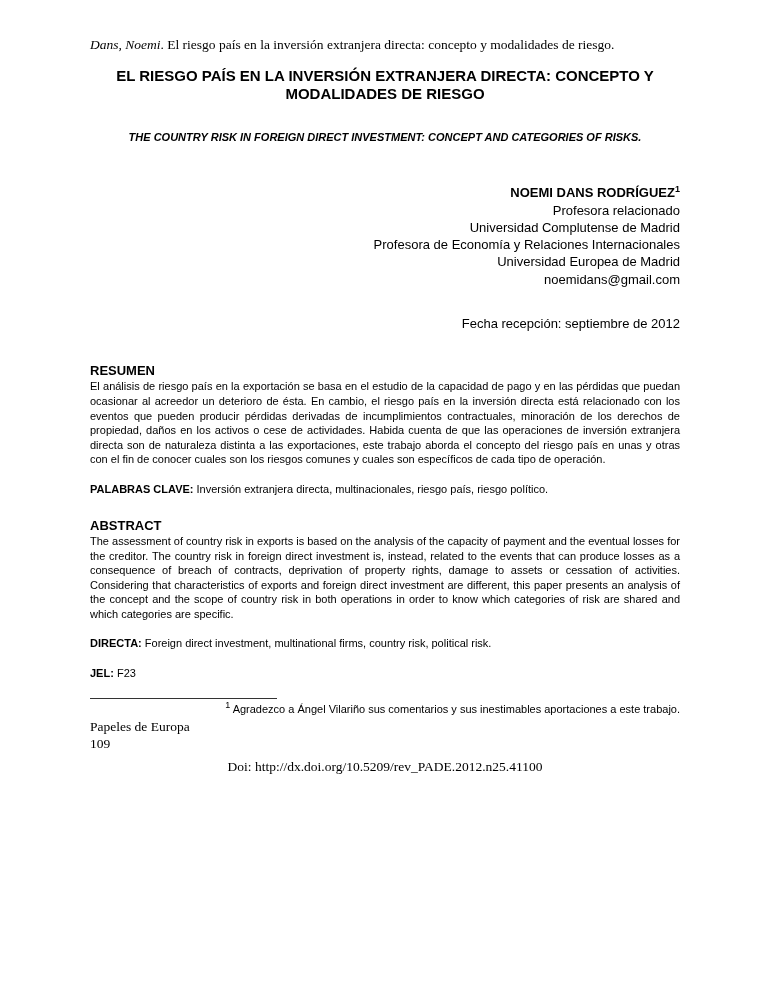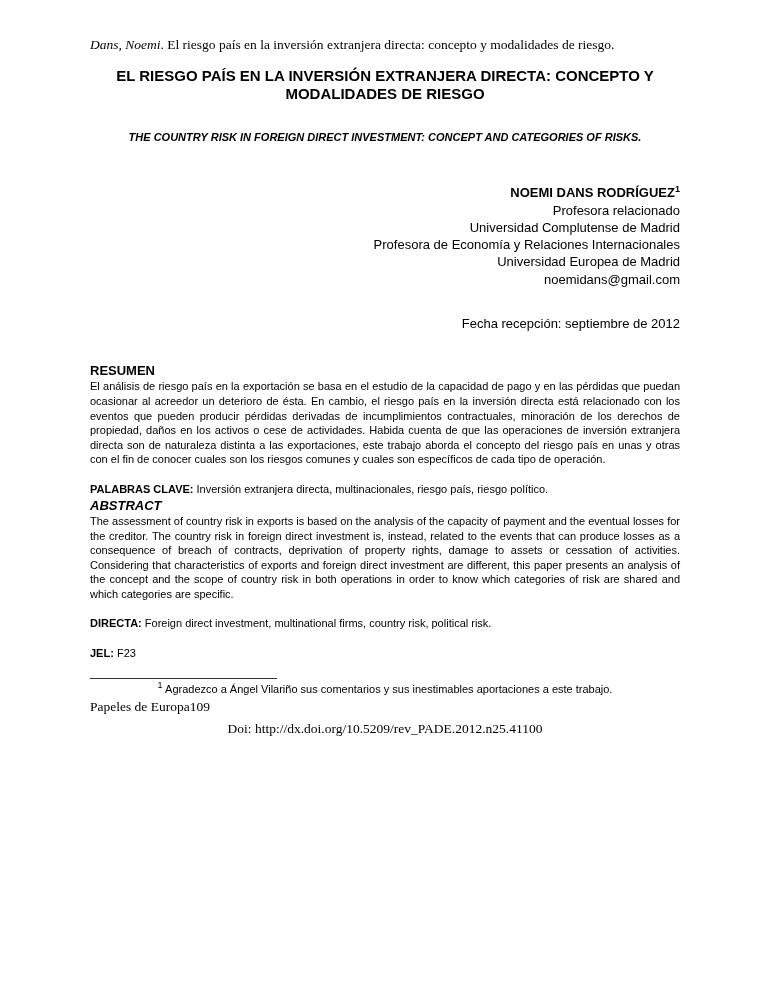--- a/index.html
+++ b/index.html
@@ -67,29 +67,29 @@
   .footnote-rule {
     margin-top: 18px;
     width: 187px;
     border-top: 1px solid #333;
     height: 0;
   }
   .footnote {
     margin: 3px 0 0 0;
     font-size: 11px;
     line-height: 1.3;
-    text-align: center;
+    text-align: right;
   }
   .footer {
     font-family: "Liberation Serif", serif;
     font-size: 13.5px;
     line-height: 1.32;
     margin-top: 1px;
   }
-  .footer-row { display: flex; justify-content: flex-start; }
+  .footer-row { display: flex; justify-content: flex-end; flex-direction: column; }
   .doi-line { text-align: center; margin-top: 5px; }
 </style>
 </head>
 <body>
 
 <div class="page">
 
   <p class="citation"><span class="it">Dans, Noemi</span><span>. El riesgo país en la inversión extranjera directa: concepto y  modalidades de riesgo.</span></p>
 
   <h1 class="title-es">EL RIESGO PAÍS EN LA INVERSIÓN EXTRANJERA DIRECTA: CONCEPTO Y  MODALIDADES DE RIESGO</h1>
@@ -107,21 +107,21 @@
 
   <div class="dates">
     <div>Fecha recepción: septiembre de 2012</div>
   </div>
 
   <h3 class="sec-heading">RESUMEN</h3>
   <p class="para">El análisis de riesgo país en la exportación se basa en el estudio de la capacidad de pago y en las pérdidas que puedan ocasionar al acreedor un deterioro de ésta. En cambio, el riesgo país en la inversión directa está relacionado con los eventos que pueden producir pérdidas derivadas de incumplimientos contractuales, minoración de los derechos de propiedad, daños en los activos o cese de actividades. Habida cuenta de que las operaciones de inversión extranjera directa son de naturaleza distinta a las exportaciones, este trabajo aborda el concepto del riesgo país en unas y otras con el fin de conocer cuales son los riesgos comunes y cuales son específicos de cada tipo de operación.</p>
 
   <p class="para spaced"><b>PALABRAS CLAVE:</b> <span>Inversión extranjera directa, multinacionales, riesgo país, riesgo político.</span></p>
 
-  <h3 class="sec-heading" style="margin-top:1px;font-style:italic;">ABSTRACT</h3>
+  <h3 class="sec-heading" style="margin-top:21px;">ABSTRACT</h3>
   <p class="para">The assessment of country risk in exports is based on the analysis of the capacity of payment and the eventual losses for the creditor. The country risk in foreign direct investment is, instead, related to the events that can produce losses as a consequence of breach of contracts, deprivation of property rights, damage to assets or cessation of activities. Considering that characteristics of exports and foreign direct investment are different, this paper presents an analysis of the concept and the scope of country risk in both operations in order to know which categories of risk are shared and which categories are specific.</p>
 
   <p class="para spaced"><b>DIRECTA:</b> <span>Foreign direct investment, multinational firms, country risk, political risk.</span></p>
 
   <p class="para spaced"><b>JEL:</b> <span>F23</span></p>
 
   <div class="footnote-rule"></div>
   <p class="footnote"><sup>1</sup> <span>Agradezco a Ángel Vilariño sus comentarios y sus inestimables aportaciones a este trabajo.</span></p>
 
   <div class="footer">

